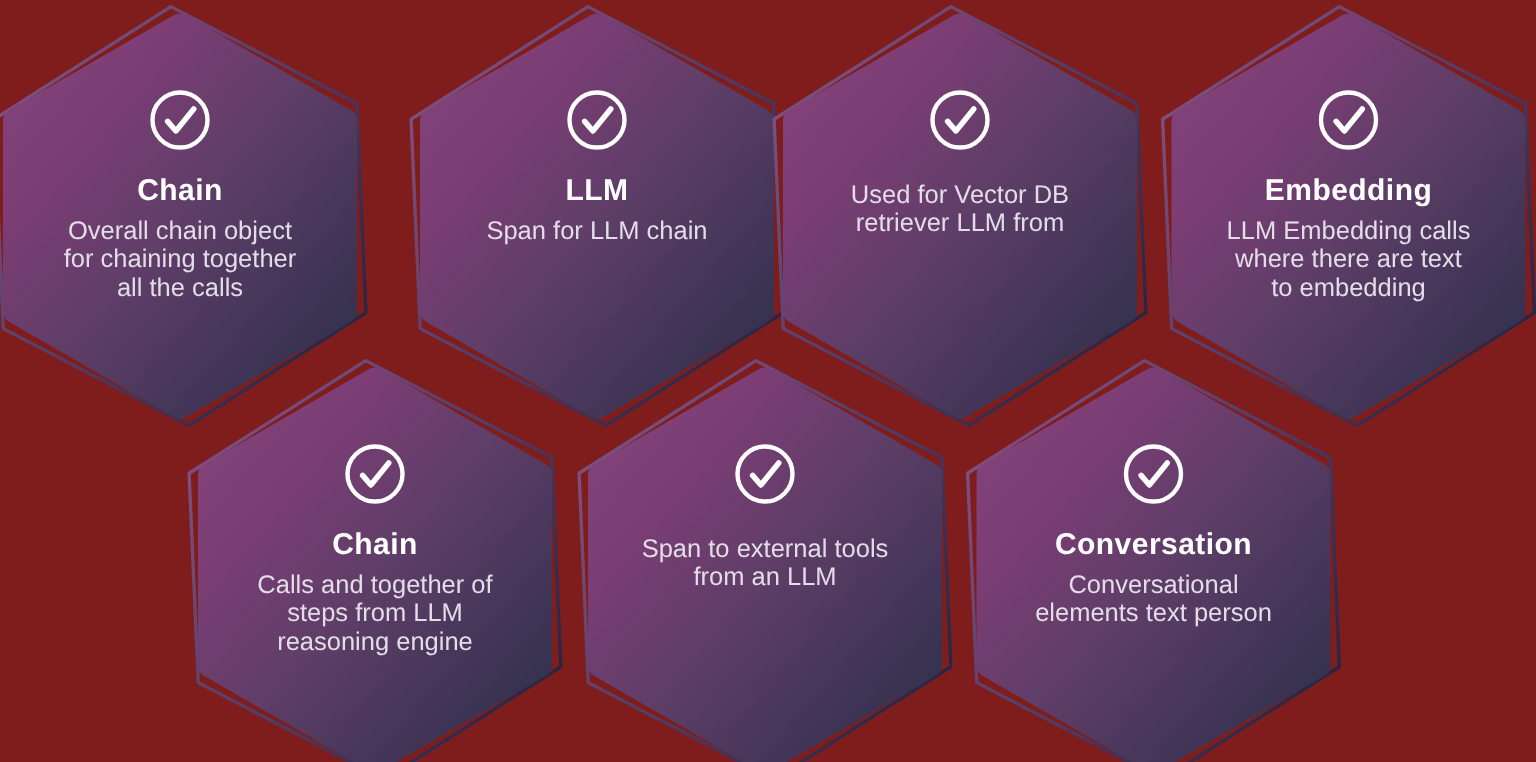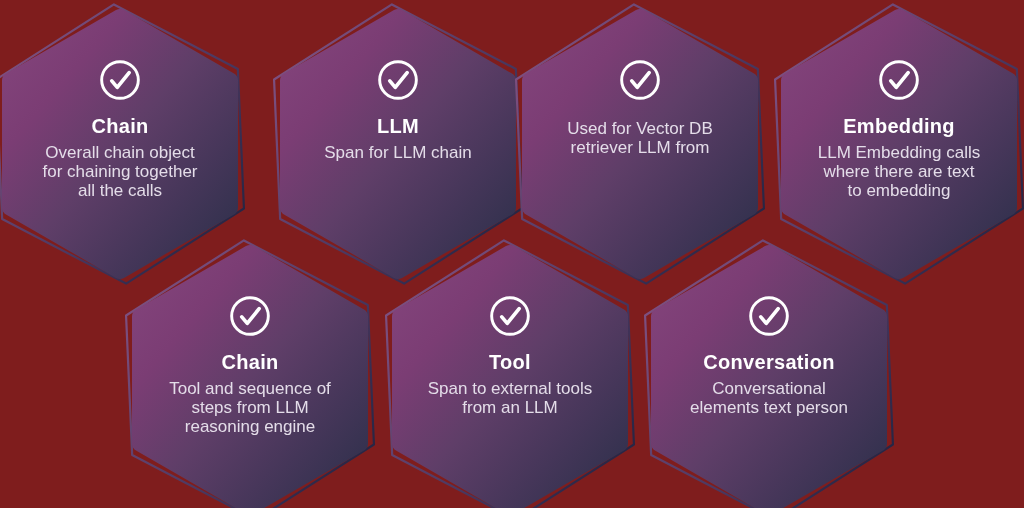--- a/index.html
+++ b/index.html
@@ -149,37 +149,36 @@
     <svg class="hexsvg" viewBox="0 0 260 300">
       <polygon points="130,17 240,80.5 240,207.5 130,271 20,207.5 20,80.5" fill="none" stroke="url(#hexline)" stroke-width="2" stroke-linejoin="round" transform="translate(130 144) rotate(-2.5) scale(1.1) translate(-130 -144)"></polygon>
       <polygon points="130,17 240,80.5 240,207.5 130,271 20,207.5 20,80.5" fill="url(#hexfill)" stroke="url(#hexfill)" stroke-width="16" stroke-linejoin="round"></polygon>
     </svg>
     <div class="content">
       <svg class="check-icon" viewBox="0 0 48 48">
         <circle cx="24" cy="24" r="20" fill="none" stroke="#ffffff" stroke-width="3.2"></circle>
         <path d="M15 25 L21 32 L34 16" fill="none" stroke="#ffffff" stroke-width="4" stroke-linecap="round" stroke-linejoin="round"></path>
       </svg>
       <div class="title">Chain</div>
-      <div class="desc">Tool and sequence of
+      <div class="desc">Calls and together of
 steps from LLM
 reasoning engine</div>
     </div>
   </div>
 
   <div class="card" style="left:380px;top:236px">
     <svg class="hexsvg" viewBox="0 0 260 300">
       <polygon points="130,17 240,80.5 240,207.5 130,271 20,207.5 20,80.5" fill="none" stroke="url(#hexline)" stroke-width="2" stroke-linejoin="round" transform="translate(130 144) rotate(-2.5) scale(1.1) translate(-130 -144)"></polygon>
       <polygon points="130,17 240,80.5 240,207.5 130,271 20,207.5 20,80.5" fill="url(#hexfill)" stroke="url(#hexfill)" stroke-width="16" stroke-linejoin="round"></polygon>
     </svg>
     <div class="content">
       <svg class="check-icon" viewBox="0 0 48 48">
         <circle cx="24" cy="24" r="20" fill="none" stroke="#ffffff" stroke-width="3.2"></circle>
         <path d="M15 25 L21 32 L34 16" fill="none" stroke="#ffffff" stroke-width="4" stroke-linecap="round" stroke-linejoin="round"></path>
       </svg>
-      <div class="title">Tool</div>
       <div class="desc">Span to external tools
 from an LLM</div>
     </div>
   </div>
 
   <div class="card" style="left:639px;top:236px">
     <svg class="hexsvg" viewBox="0 0 260 300">
       <polygon points="130,17 240,80.5 240,207.5 130,271 20,207.5 20,80.5" fill="none" stroke="url(#hexline)" stroke-width="2" stroke-linejoin="round" transform="translate(130 144) rotate(-2.5) scale(1.1) translate(-130 -144)"></polygon>
       <polygon points="130,17 240,80.5 240,207.5 130,271 20,207.5 20,80.5" fill="url(#hexfill)" stroke="url(#hexfill)" stroke-width="16" stroke-linejoin="round"></polygon>
     </svg>

